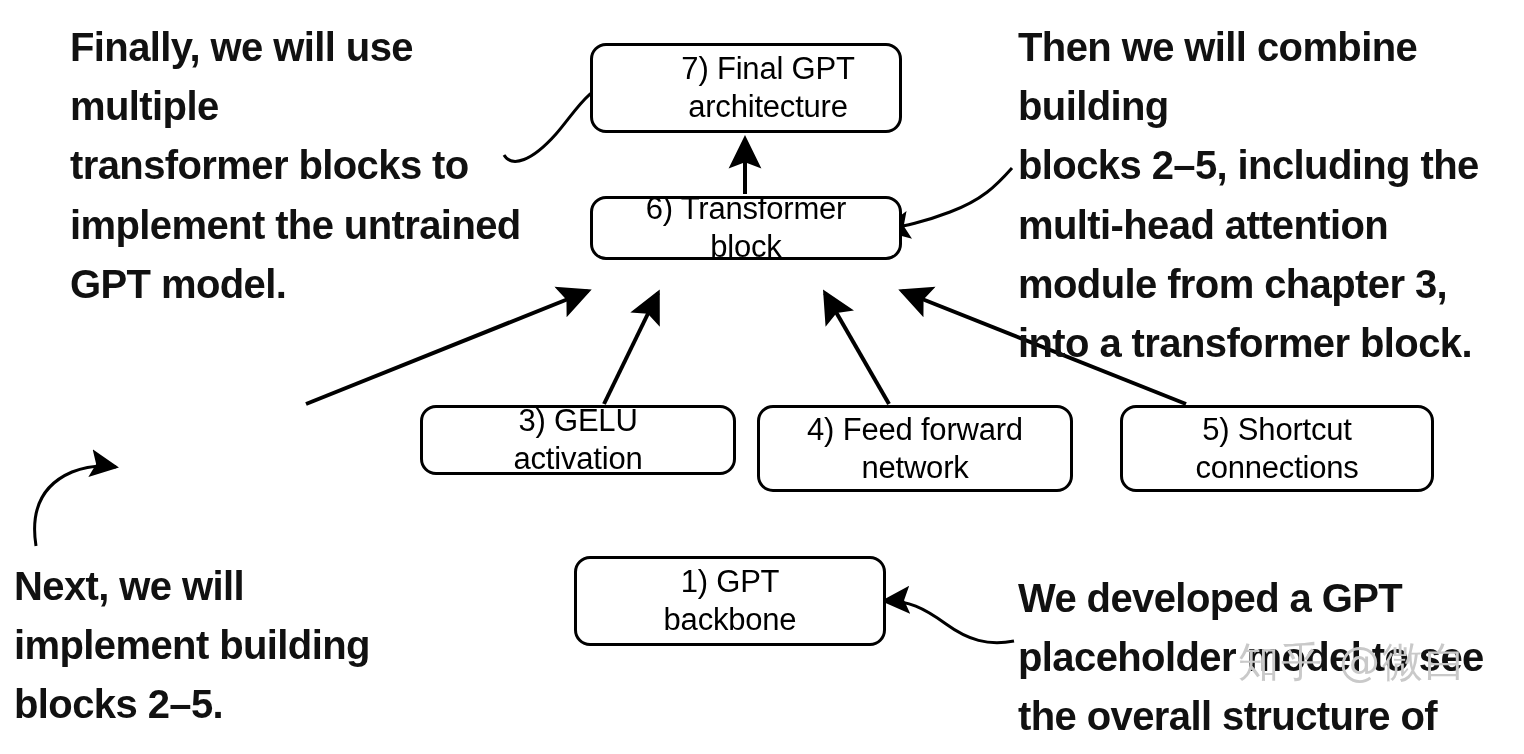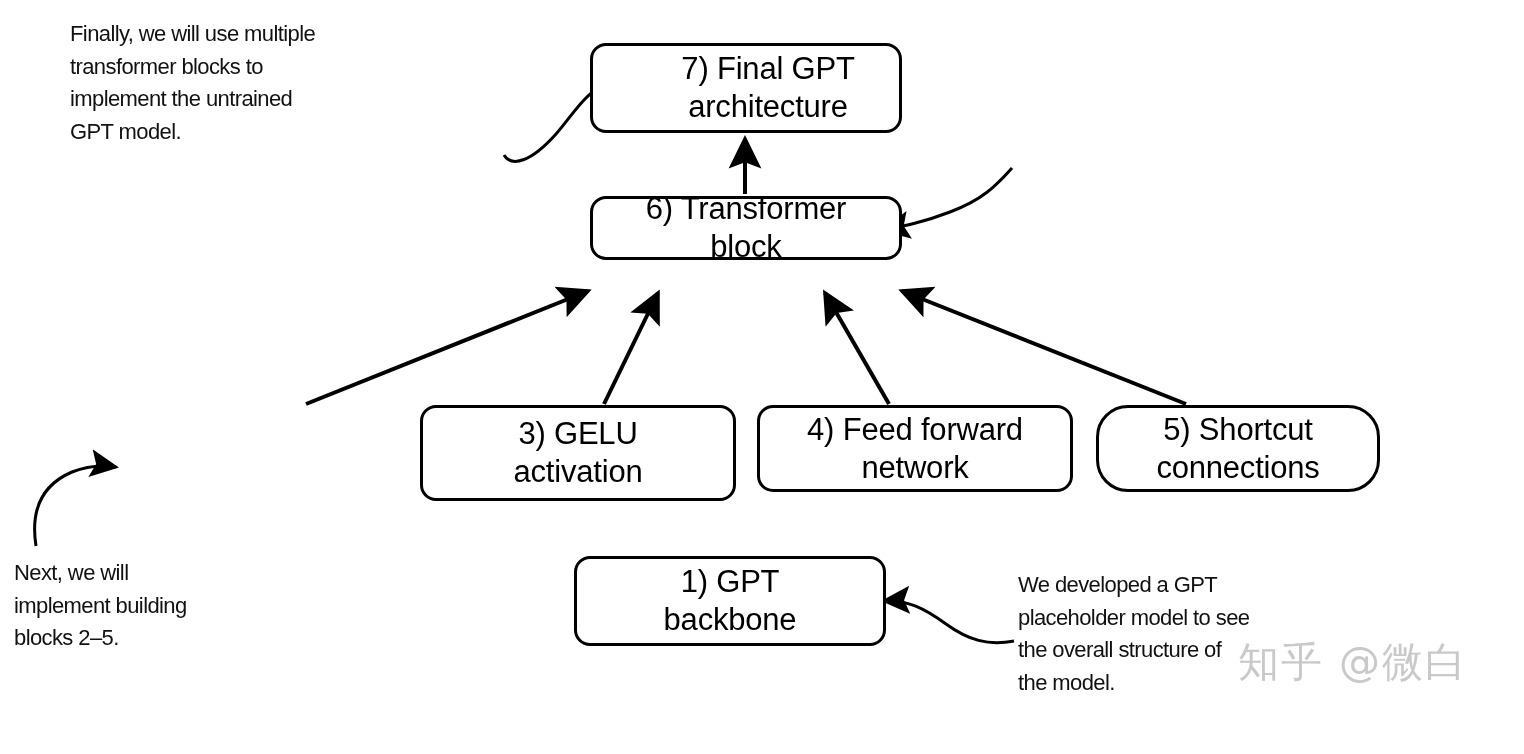--- a/index.html
+++ b/index.html
@@ -39,22 +39,22 @@
     line-height: 1.22;
     font-weight: 400;
     letter-spacing: -0.2px;
     white-space: pre-line;
     z-index: 3;
   }
   .annot {
     position: absolute;
     color: #111111;
     font-family: "Liberation Sans", sans-serif;
-    font-weight: normal;
-    font-size: 22px;
+    font-weight: bold;
+    font-size: 40px;
     line-height: 1.48;
     letter-spacing: -0.6px;
     white-space: pre-line;
     z-index: 4;
   }
   .watermark {
     position: absolute;
     color: #c9c9c9;
     font-family: "DejaVu Sans", sans-serif;
     font-size: 41px;
@@ -120,45 +120,50 @@
     <span>7) Final GPT
 architecture</span>
   </div>
 
   <div class="node" style="left:590px; top:196px; width:312px; height:64px;">
     <span>6) Transformer
 block</span>
   </div>
 
 
-  <div class="node" style="left:420px; top:405px; width:316px; height:96px;">
+  <div class="node" style="left:420px; top:405px; width:316px; height:70px;">
     <span>3) GELU
 activation</span>
   </div>
 
   <div class="node" style="left:757px; top:405px; width:316px; height:87px;">
     <span>4) Feed forward
 network</span>
   </div>
 
-  <div class="node" style="left:1096px; top:405px; width:284px; height:87px;border-radius:32px;">
+  <div class="node" style="left:1120px; top:405px; width:314px; height:87px;">
     <span>5) Shortcut
 connections</span>
   </div>
 
   <div class="node" style="left:574px; top:556px; width:312px; height:90px;">
     <span>1) GPT
 backbone</span>
   </div>
 
   <div class="annot" style="left:70px; top:18px; width:470px;">Finally, we will use multiple
 transformer blocks to
 implement the untrained
 GPT model.</div>
 
+  <div class="annot" style="left:1018px; top:18px; width:500px;">Then we will combine building
+blocks 2–5, including the
+multi-head attention
+module from chapter 3,
+into a transformer block.</div>
 
   <div class="annot" style="left:14px; top:557px; width:360px;">Next, we will
 implement building
 blocks 2–5.</div>
 
   <div class="annot" style="left:1018px; top:569px; width:470px;">We developed a GPT
 placeholder model to see
 the overall structure of
 the model.</div>
 

